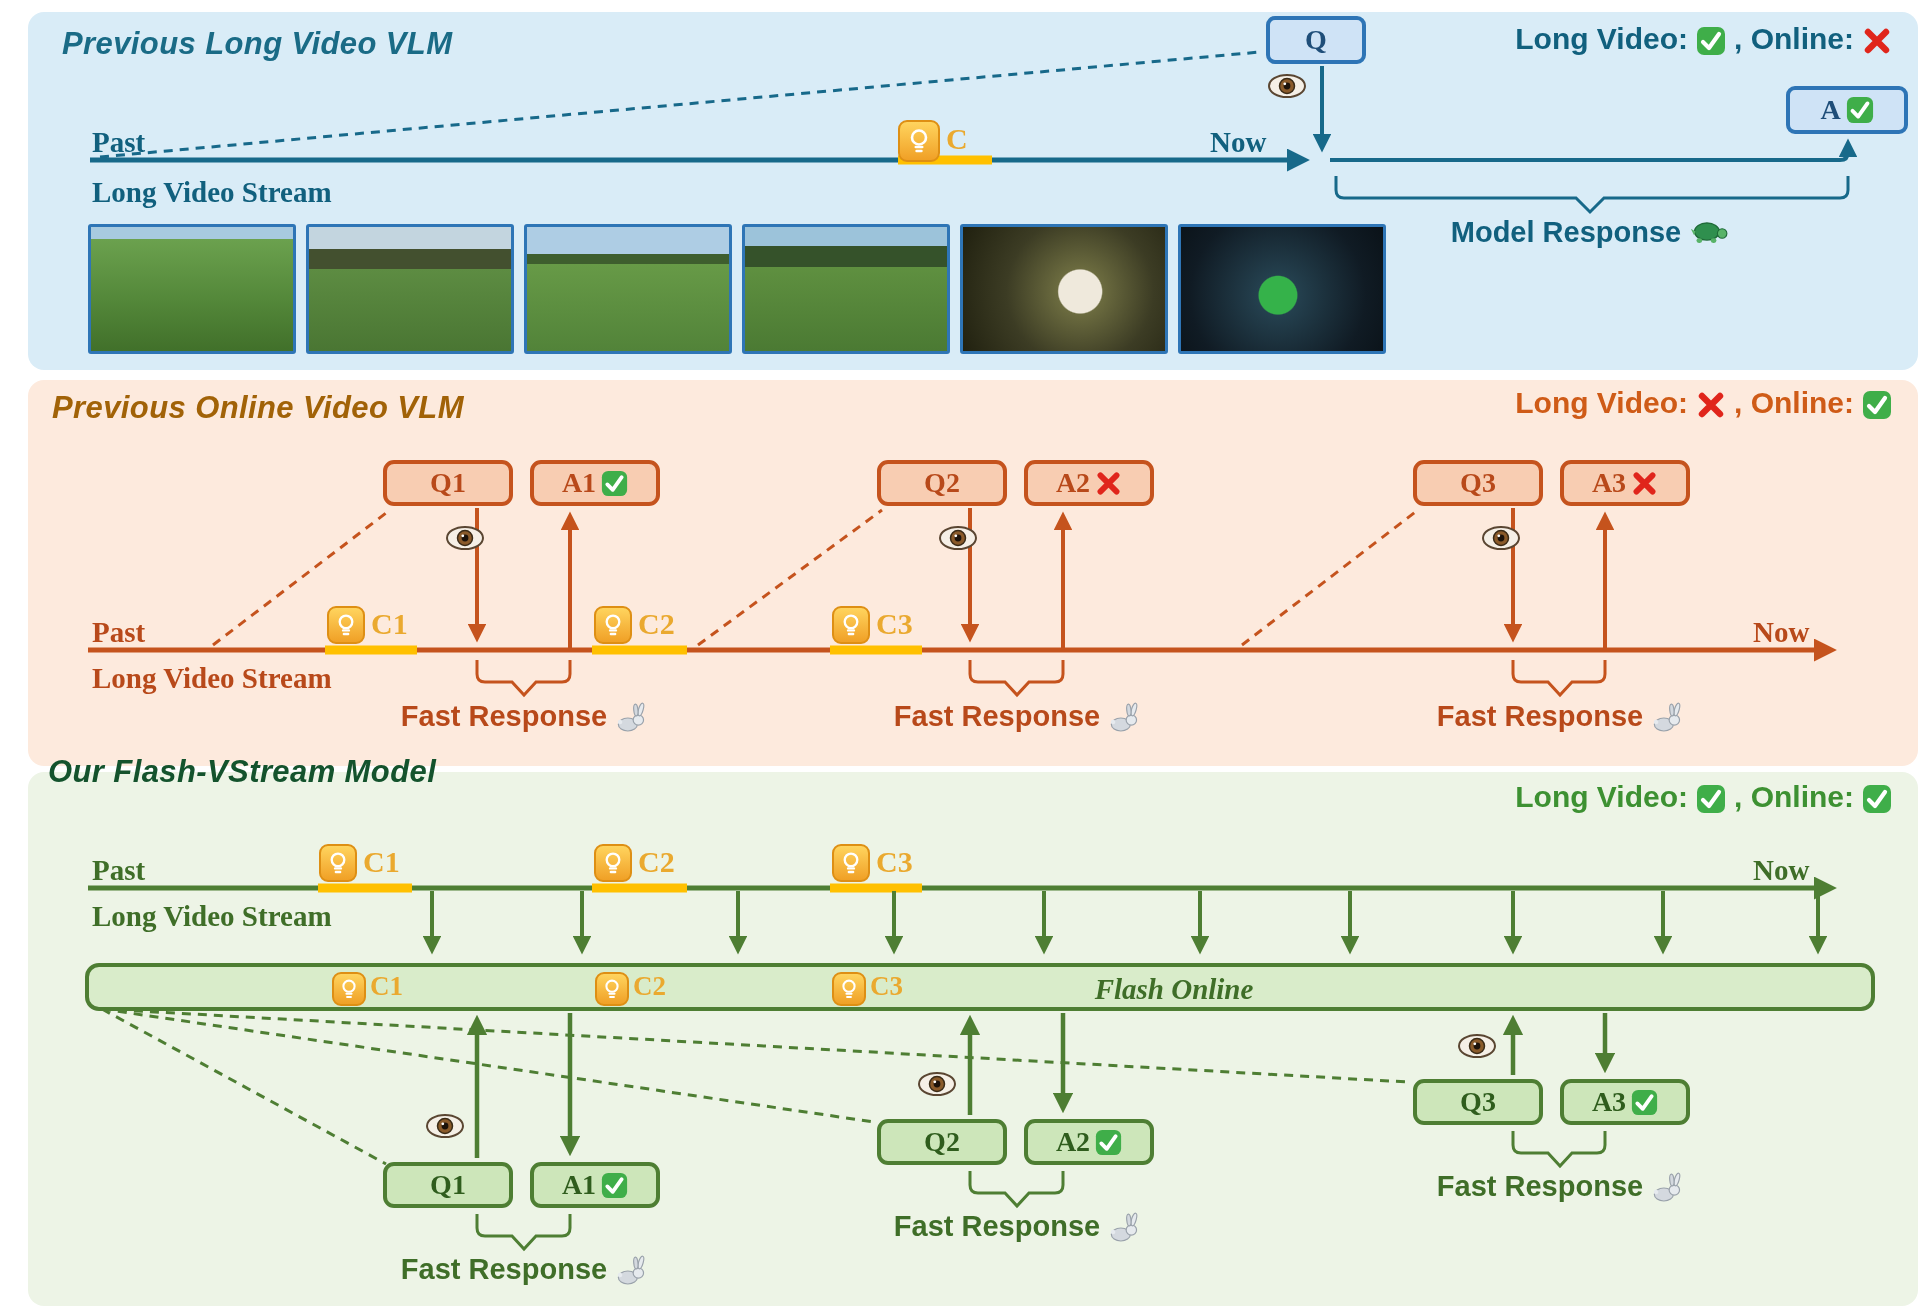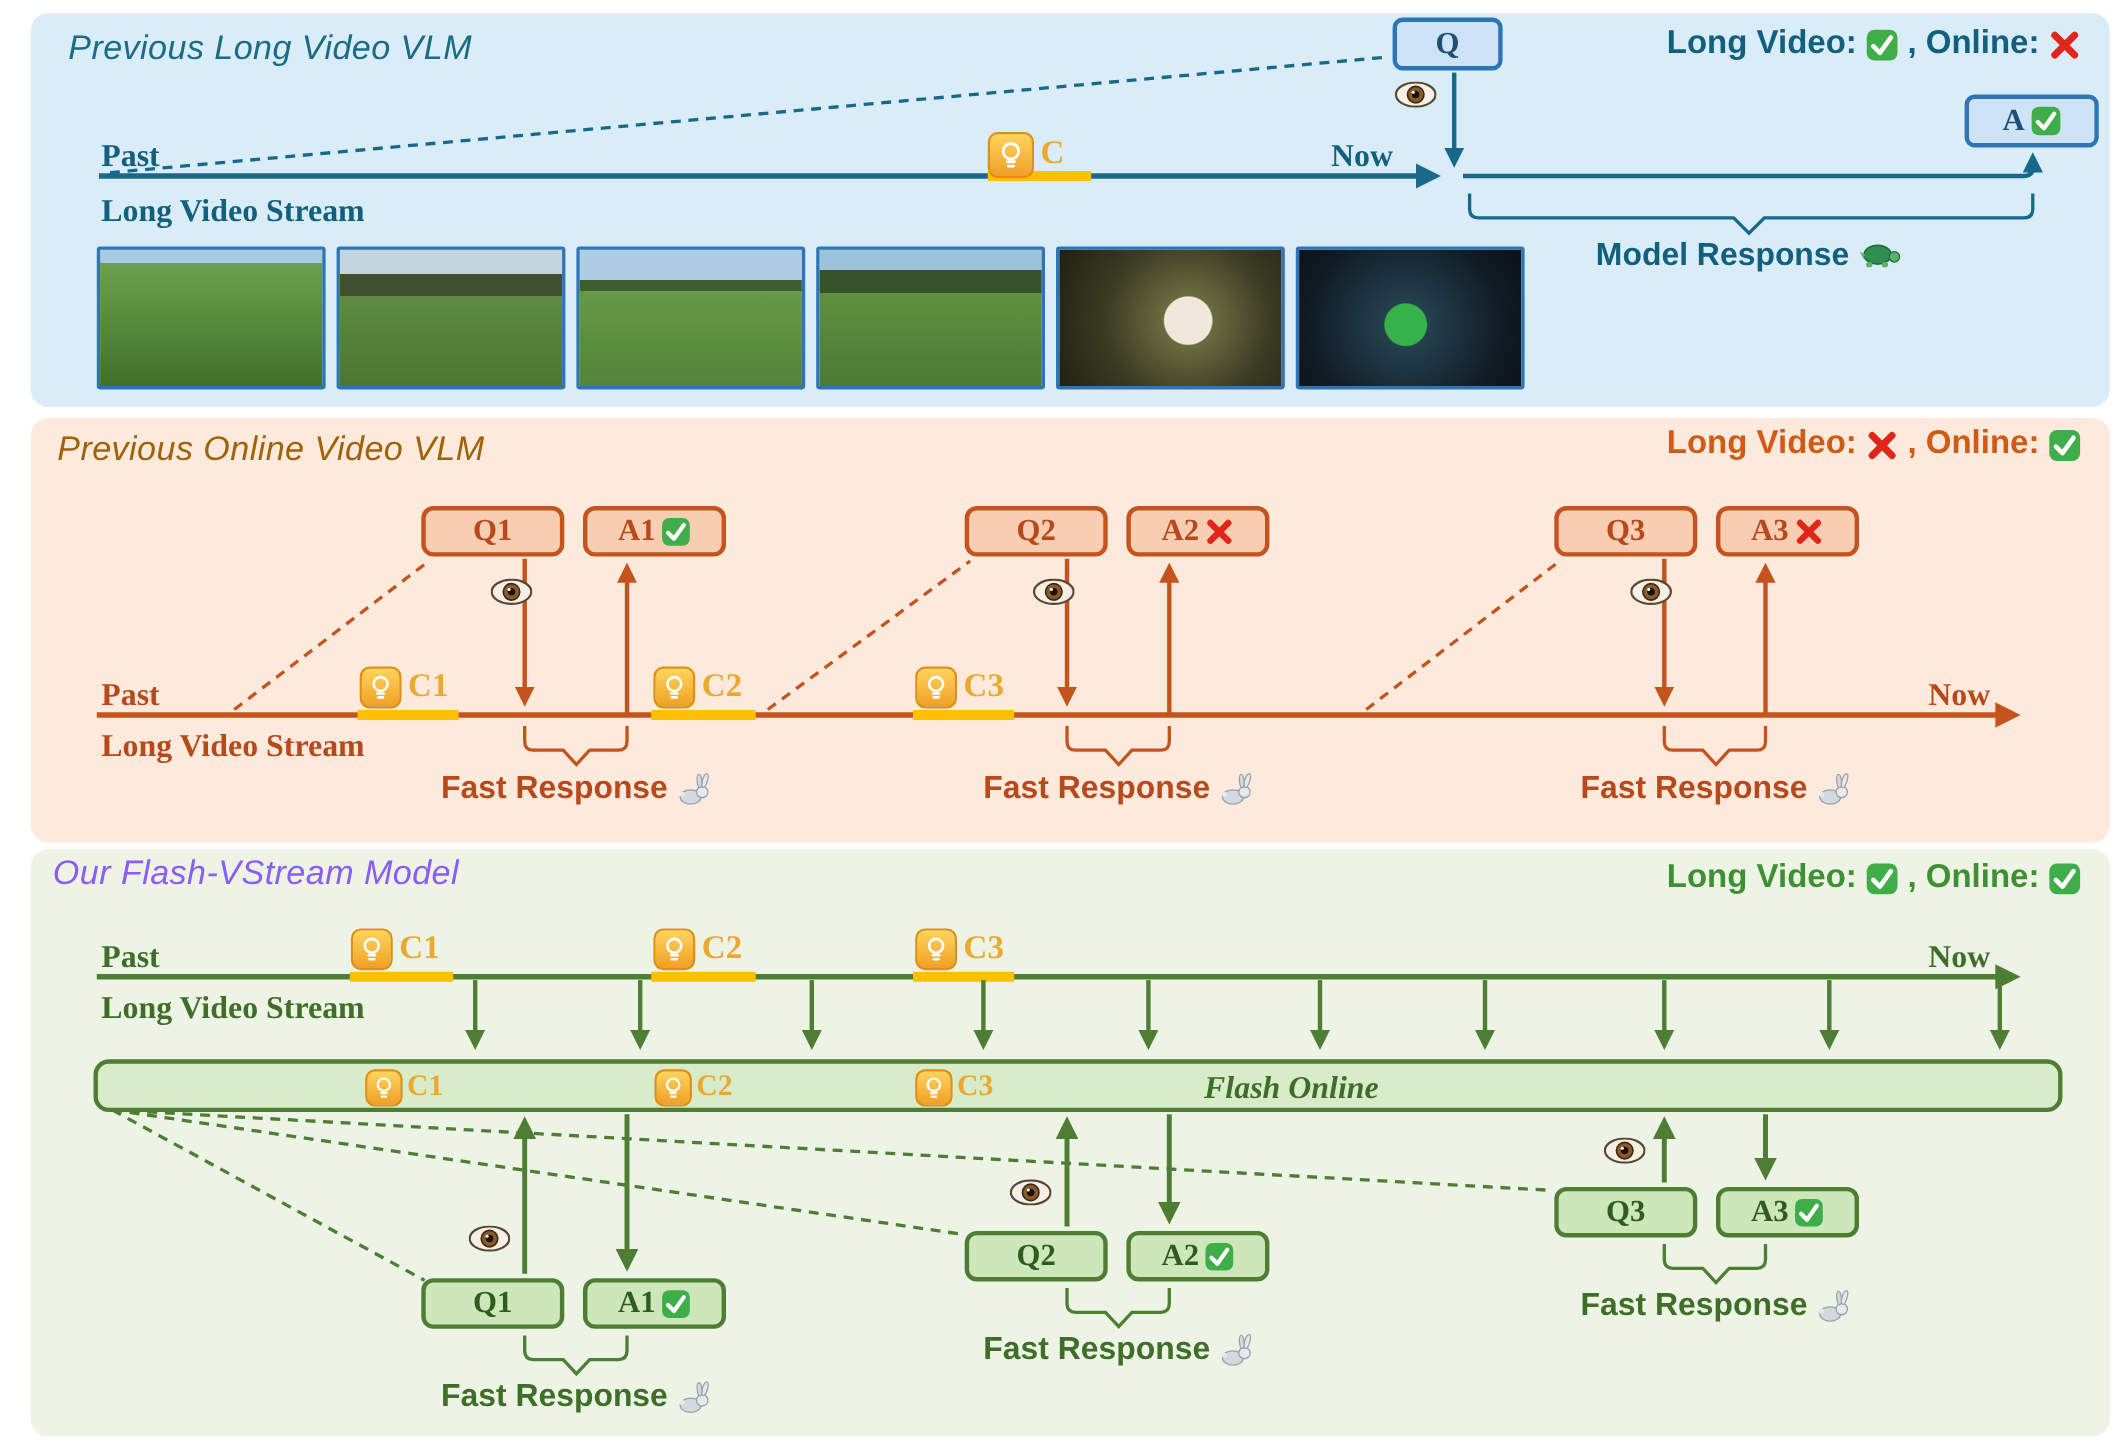--- a/index.html
+++ b/index.html
@@ -7,21 +7,21 @@
     width:1932px;height:1316px;position:relative;overflow:hidden;background:#ffffff;
     font-family:"Liberation Sans",sans-serif;
   }
   .abs{position:absolute;z-index:3;}
   .panel{position:absolute;left:28px;width:1890px;border-radius:16px;z-index:0;}
   #panel1{top:12px;height:358px;background:#d9ecf7;}
   #panel2{top:380px;height:386px;background:#fdeadd;}
   #panel3{top:772px;height:534px;background:#edf4e6;}
   #lines{position:absolute;left:0;top:0;z-index:2;pointer-events:none;}
 
-  .ptitle{font-size:31px;font-weight:normal;font-style:italic;letter-spacing:.4px;}
+  .ptitle{font-size:31px;font-weight:bold;font-style:italic;letter-spacing:.4px;}
   .status{display:flex;align-items:flex-end;gap:8px;font-size:30px;font-weight:bold;white-space:nowrap;}
   .tlabel{font-family:"Liberation Serif",serif;font-weight:bold;font-size:29px;white-space:nowrap;}
 
   .qbox{display:flex;align-items:center;justify-content:center;gap:5px;
         font-family:"Liberation Serif",serif;font-weight:bold;font-size:28px;box-sizing:border-box;}
   .qbox.blue{background:#cfe3f6;border:4px solid #2e75b6;border-radius:9px;color:#1f4e79;}
   .qbox.orange{background:#f8cdb2;border:4px solid #c5531d;border-radius:11px;color:#b8491a;}
   .qbox.green{background:#cde6ba;border:4px solid #4e7e33;border-radius:11px;color:#2f5d1d;}
 
   .cbadge{display:flex;align-items:center;justify-content:center;box-sizing:border-box;
@@ -302,21 +302,21 @@
       <use href="#sym-rabbit"></use>
     </svg>
 </div>
 <div class="abs resp" style="left:1560px;top:700px;color:#b8491a">
   <span>Fast Response</span>
   <svg width="30" height="30">
       <use href="#sym-rabbit"></use>
     </svg>
 </div>
 
-<div class="abs ptitle" style="left:48px;top:776px;color:#8b5cf6">Our Flash-VStream Model</div>
+<div class="abs ptitle" style="left:48px;top:754px;color:#14532d">Our Flash-VStream Model</div>
 
 <div class="abs status" style="top:780px;right:40px;color:#3d9132">
   <span>Long Video:</span>
   <svg width="30" height="30">
       <use href="#sym-check"></use>
     </svg>
   <span>, Online:</span>
   <svg width="30" height="30">
       <use href="#sym-check"></use>
     </svg>

